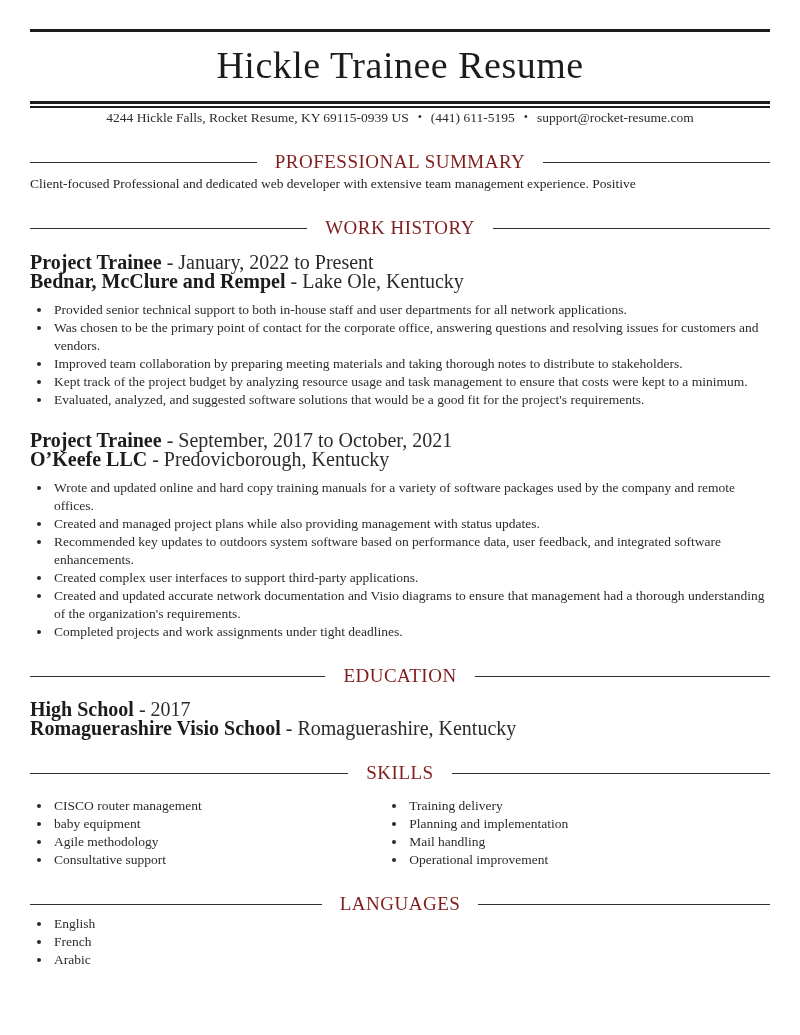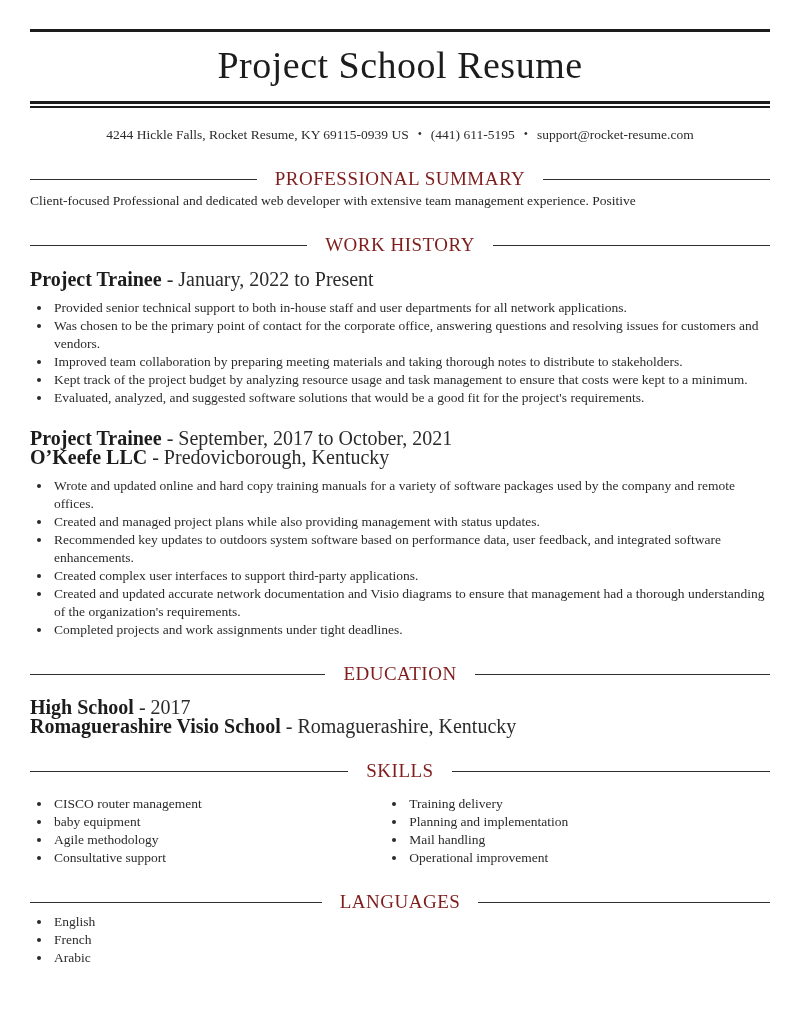--- a/index.html
+++ b/index.html
@@ -29,21 +29,20 @@
     margin-top: 6px;
     margin-bottom: 9px;
     letter-spacing: 0.5px;
   }
   .double-rule {
     height: 7px;
     border-top: 3px solid #1c1c1c;
     border-bottom: 2px solid #1c1c1c;
   }
   .contact-line {
-    margin-top: 17px;
     text-align: center;
     font-size: 13.5px;
     line-height: 18px;
     color: #2b2b2b;
   }
   .contact-line .sep {
     display: inline-block;
     margin: 0 9px;
     font-size: 12px;
     vertical-align: 1px;
@@ -97,21 +96,21 @@
   .skills-col-right { flex: 0 0 52%; }
   .langs ul.bullets { margin-top: 0; }
 </style>
 </head>
 <body>
 
 <div class="page">
 
   <div class="top-rule"></div>
 
-  <h1 class="doc-title">Project School Resume</h1>
+  <h1 class="doc-title">Hickle Trainee Resume</h1>
 
   <div class="double-rule"></div>
 
   <div class="contact-line">
     <span>4244 Hickle Falls, Rocket Resume, KY 69115-0939 US</span><span class="sep">•</span><span>(441) 611-5195</span><span class="sep">•</span><span>support@rocket-resume.com</span>
   </div>
 
   <div class="section-heading">
     <span class="rule-line"></span>
     <span class="label">PROFESSIONAL SUMMARY</span>
@@ -121,20 +120,23 @@
 
   <div class="section-heading">
     <span class="rule-line"></span>
     <span class="label">WORK HISTORY</span>
     <span class="rule-line"></span>
   </div>
 
   <div class="job">
     <div class="entry-line">
       <span class="bold">Project Trainee</span><span> - </span><span>January, 2022 to Present</span>
+    </div>
+    <div class="entry-line">
+      <span class="bold">Bednar, McClure and Rempel</span><span> - </span><span>Lake Ole, Kentucky</span>
     </div>
     <ul class="bullets">
         <li>Provided senior technical support to both in-house staff and user departments for all network applications.</li>
         <li>Was chosen to be the primary point of contact for the corporate office, answering questions and resolving issues for customers and vendors.</li>
         <li>Improved team collaboration by preparing meeting materials and taking thorough notes to distribute to stakeholders.</li>
         <li>Kept track of the project budget by analyzing resource usage and task management to ensure that costs were kept to a minimum.</li>
         <li>Evaluated, analyzed, and suggested software solutions that would be a good fit for the project's requirements.</li>
       </ul>
   </div>
 

